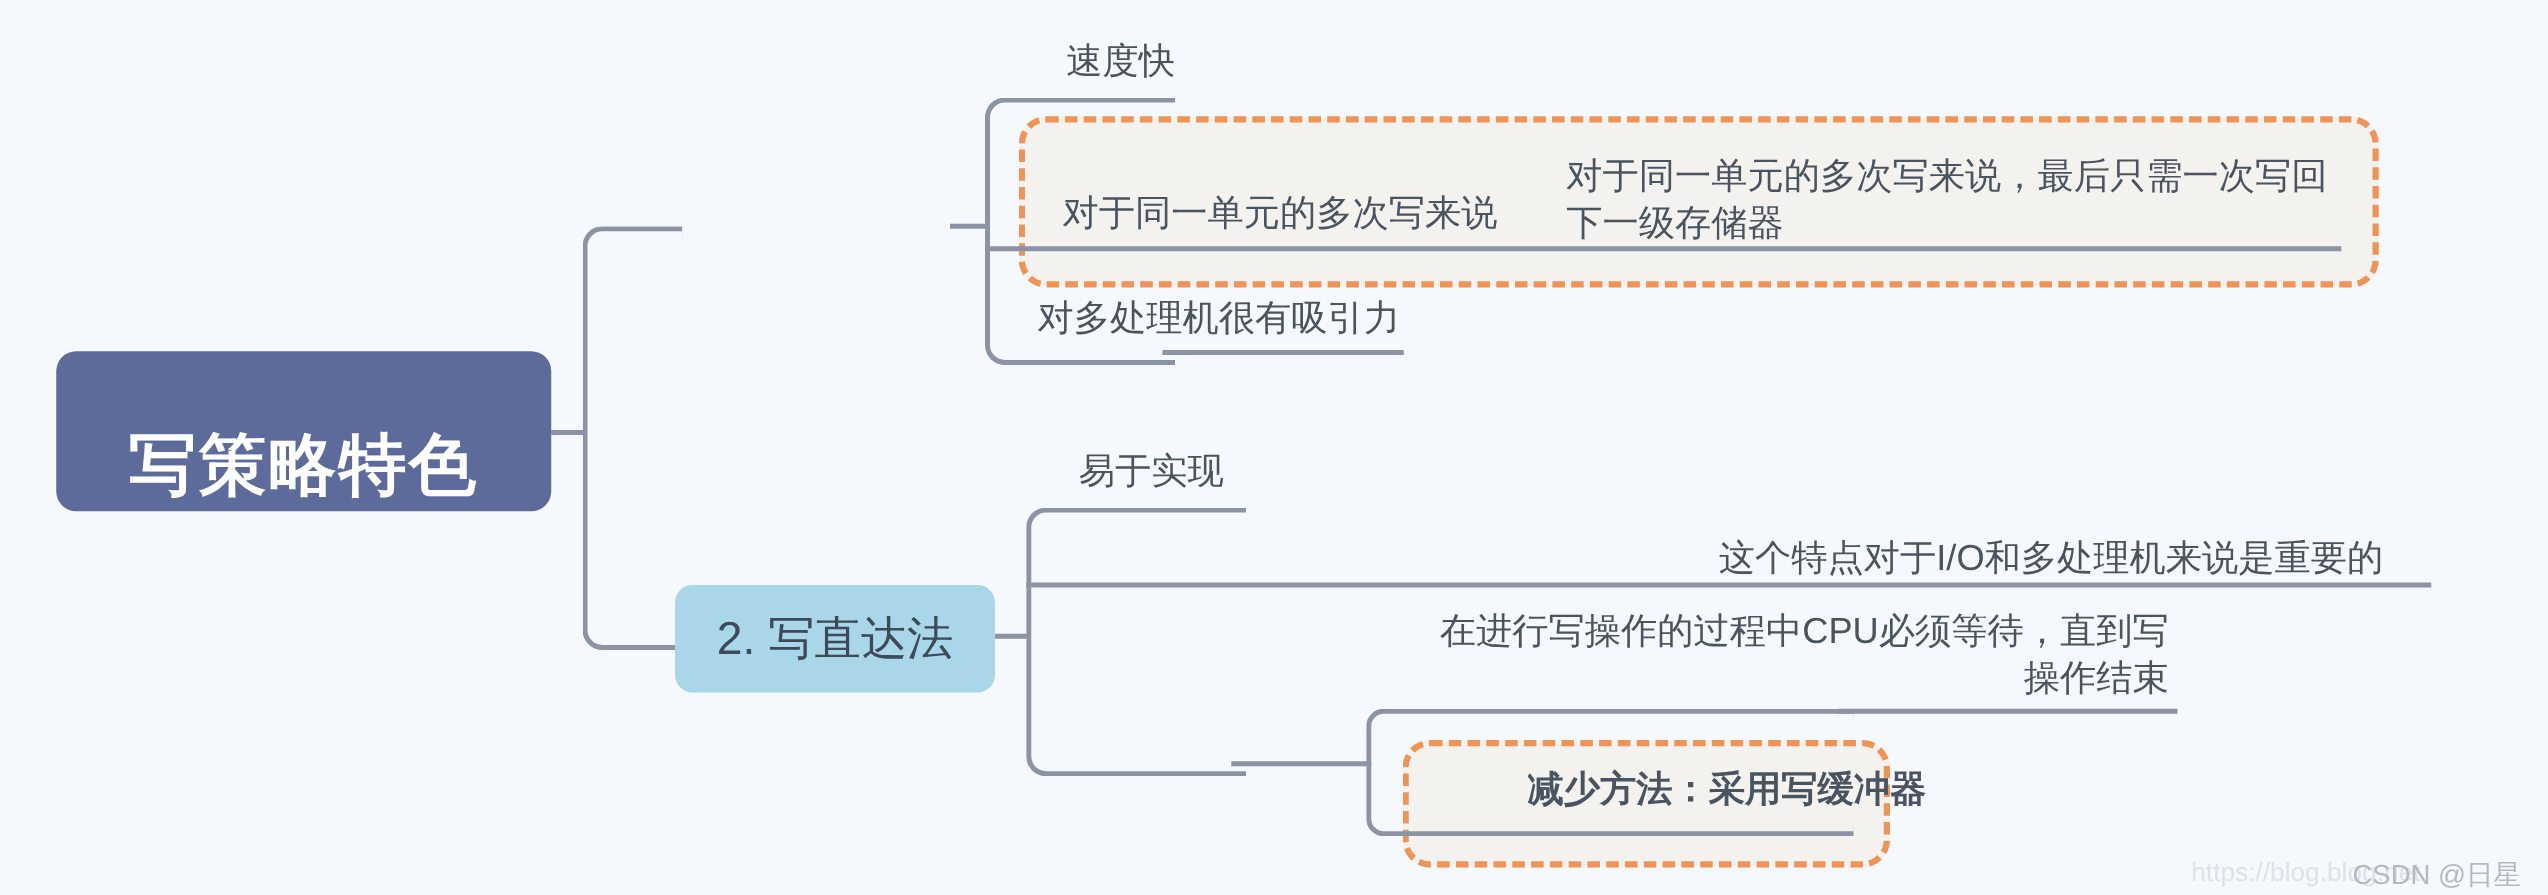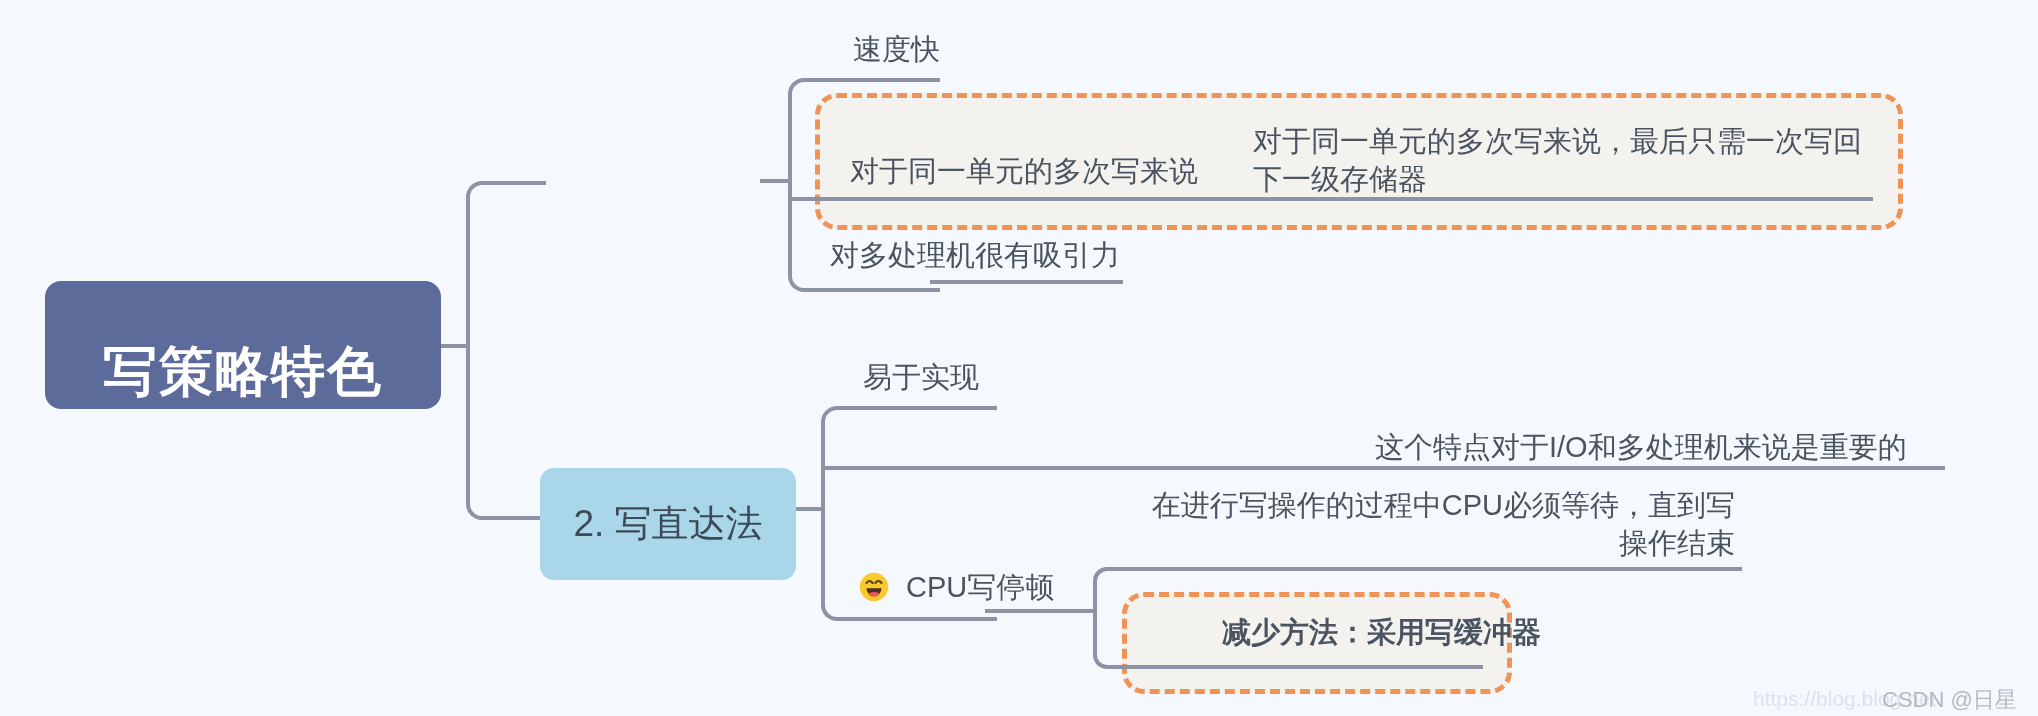--- a/index.html
+++ b/index.html
@@ -14,21 +14,21 @@
 
   .abs{position:absolute;}
 
   
   .root-box{left:45px;top:281px;width:396px;height:128px;background:var(--root-fill);
     border-radius:16px;display:flex;align-items:flex-end;justify-content:center;
     color:var(--root-text);font-size:54px;font-weight:bold;letter-spacing:2px;z-index:3;}
   .branch-box{background:var(--branch-fill);border-radius:14px;display:flex;align-items:center;
     justify-content:center;color:var(--branch-text);font-size:37px;z-index:3;}
   .branch1{left:540px;top:138px;width:220px;height:86px;}
-  .branch2{left:540px;top:468px;width:256px;height:112px;}
+  .branch2{left:540px;top:468px;width:256px;height:86px;}
 
   
   .line{background:var(--connector);z-index:2;}
   .bracket{border:0 solid var(--connector);border-left-width:4px;border-top-width:4px;
     border-bottom-width:4px;border-top-left-radius:16px;border-bottom-left-radius:16px;
     background:transparent;z-index:2;}
   .bracket-main{left:466px;top:181px;width:76px;height:331px;}
   .bracket-b1{left:788px;top:78px;width:148px;height:206px;}
   .bracket-b2{left:821px;top:406px;width:172px;height:207px;}
   .bracket-cpu{left:1093px;top:567px;width:386px;height:94px;border-top-left-radius:14px;border-bottom-left-radius:14px;}
@@ -77,30 +77,20 @@
   </div>
 
   <div class="abs nlabel" style="left:832px;top:30px;margin-left:21px;">速度快</div>
   <div class="abs nlabel" style="left:850px;top:152px;">对于同一单元的多次写来说</div>
   <div class="abs nlabel" style="left:830px;top:236px;">对多处理机很有吸引力</div>
   <div class="abs nlabel wrap" style="left:1253px;top:122px;width:615px;">对于同一单元的多次写来说，最后只需一次写回下一级存储器</div>
 
   <div class="abs nlabel" style="left:863px;top:358px;">易于实现</div>
   <div class="abs nlabel" style="left:1375px;top:428px;">这个特点对于I/O和多处理机来说是重要的</div>
 
-  <div class="abs nlabel cpu-node" style="left:858px;top:568px;">
-    <svg width="32" height="32" viewBox="0 0 36 36">
-      <circle cx="18" cy="18" r="16" fill="#fcc92c"></circle>
-      <path d="M9.5 13.5 q3.5 -4.5 7 0" stroke="#5a4522" stroke-width="2.4" fill="none" stroke-linecap="round"></path>
-      <path d="M19.5 13.5 q3.5 -4.5 7 0" stroke="#5a4522" stroke-width="2.4" fill="none" stroke-linecap="round"></path>
-      <path d="M9.5 19.5 h17 a8.5 8.5 0 0 1 -17 0 z" fill="#4a2f23"></path>
-      <ellipse cx="18" cy="26.2" rx="5.6" ry="2.6" fill="#e25b4d"></ellipse>
-    </svg>
-    <span>CPU写停顿</span>
-  </div>
 
   <div class="abs nlabel wrap" style="left:1130px;top:486px;width:605px;text-align:right;">在进行写操作的过程中CPU必须等待，直到写操作结束</div>
   <div class="abs nlabel" style="left:1222px;top:613px;font-weight:bold;">减少方法：采用写缓冲器</div>
 
   <div class="abs watermark wm-url" style="left:1753px;top:687px;">https://blog.blog.net</div>
   <div class="abs watermark wm-handle" style="left:1882px;top:685px;">CSDN @日星月云</div>
 
 </div>
 
 </body></html>

